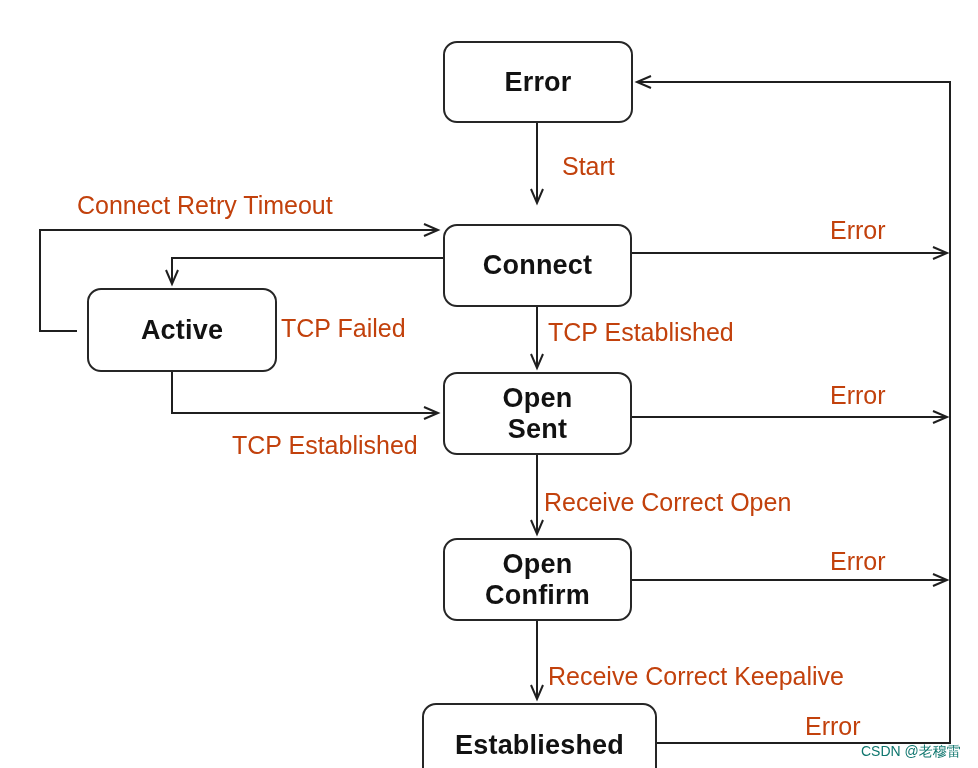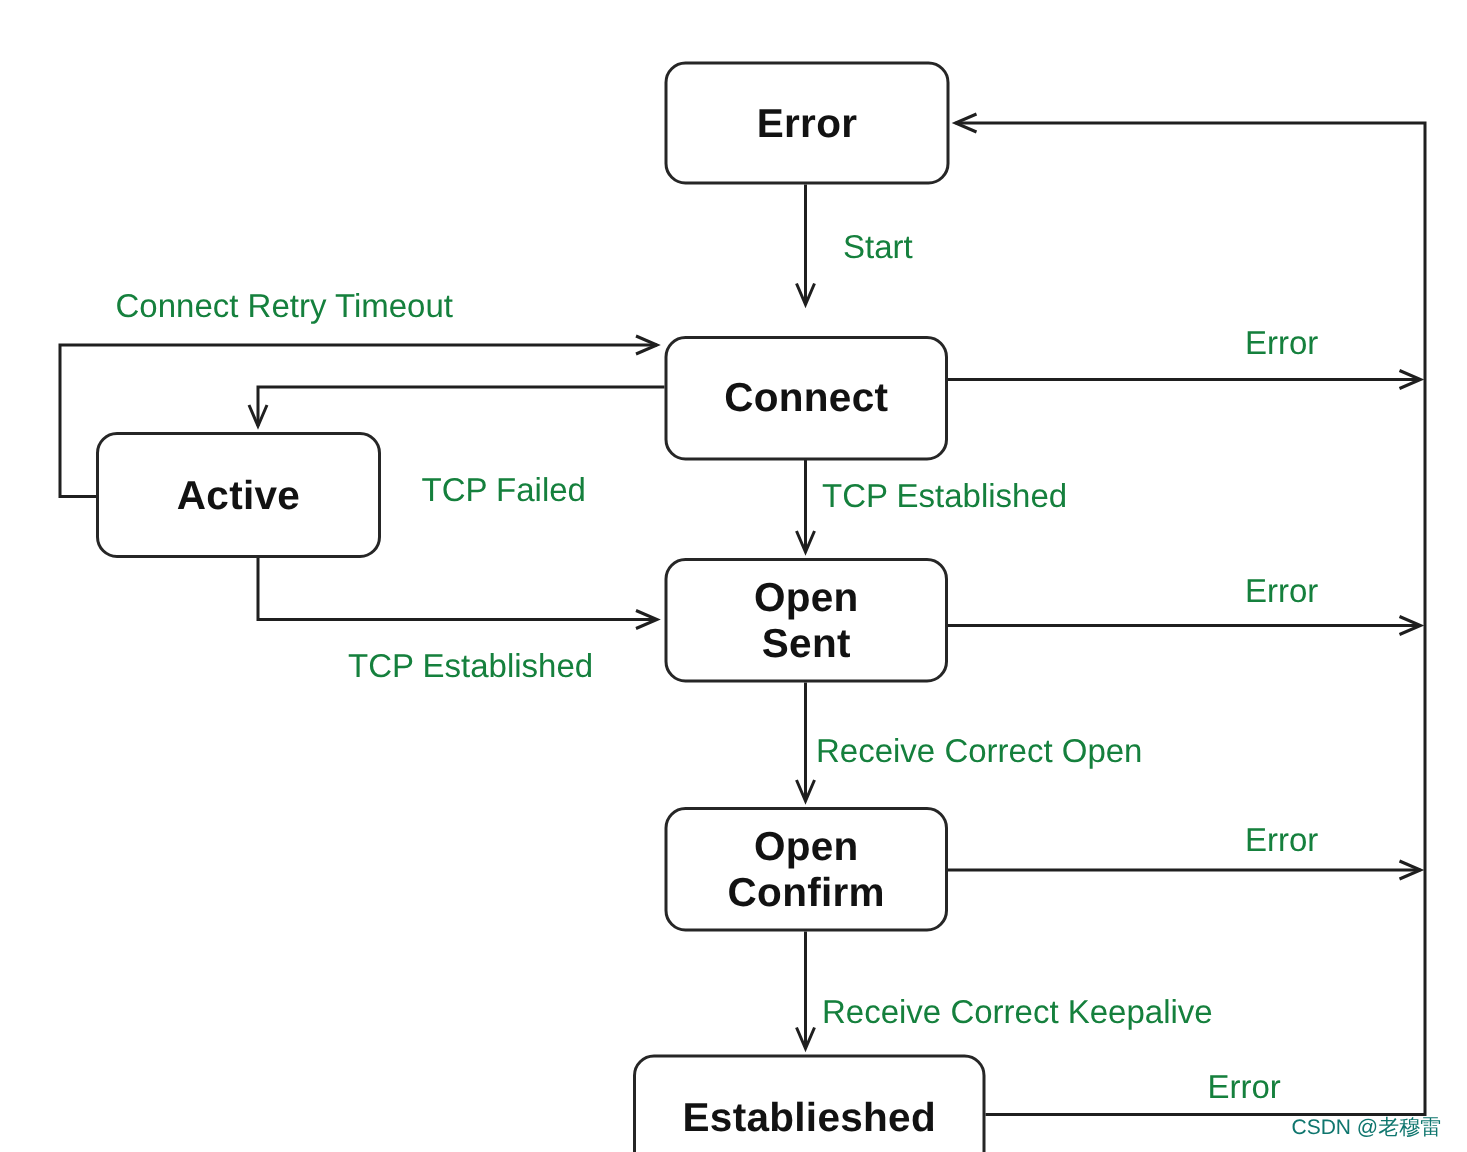--- a/index.html
+++ b/index.html
@@ -36,22 +36,22 @@
     font-weight: bold;
     font-size: 27px;
     line-height: 1.12;
     color: #121212;
     text-align: center;
     white-space: pre-line;
     letter-spacing: 0.2px;
   }
   .edge-label {
     position: absolute;
-    font-size: 22px;
-    color: #15803d;
+    font-size: 25px;
+    color: #c2410c;
     white-space: nowrap;
   }
   .watermark {
     position: absolute;
     font-size: 14px;
     color: #0f766e;
     white-space: nowrap;
   }
 </style>
 </head>
@@ -90,21 +90,21 @@
   </svg>
 
   <div class="state-box" style="left:443px; top:41px; width:190px; height:82px;">
     <span class="state-label">Error</span>
   </div>
 
   <div class="state-box" style="left:443px; top:224px; width:189px; height:83px;">
     <span class="state-label">Connect</span>
   </div>
 
-  <div class="state-box" style="left:64px; top:288px; width:190px; height:84px;">
+  <div class="state-box" style="left:87px; top:288px; width:190px; height:84px;">
     <span class="state-label">Active</span>
   </div>
 
   <div class="state-box" style="left:443px; top:372px; width:189px; height:83px;">
     <span class="state-label">Open
 Sent</span>
   </div>
 
   <div class="state-box" style="left:443px; top:538px; width:189px; height:83px;">
     <span class="state-label">Open

